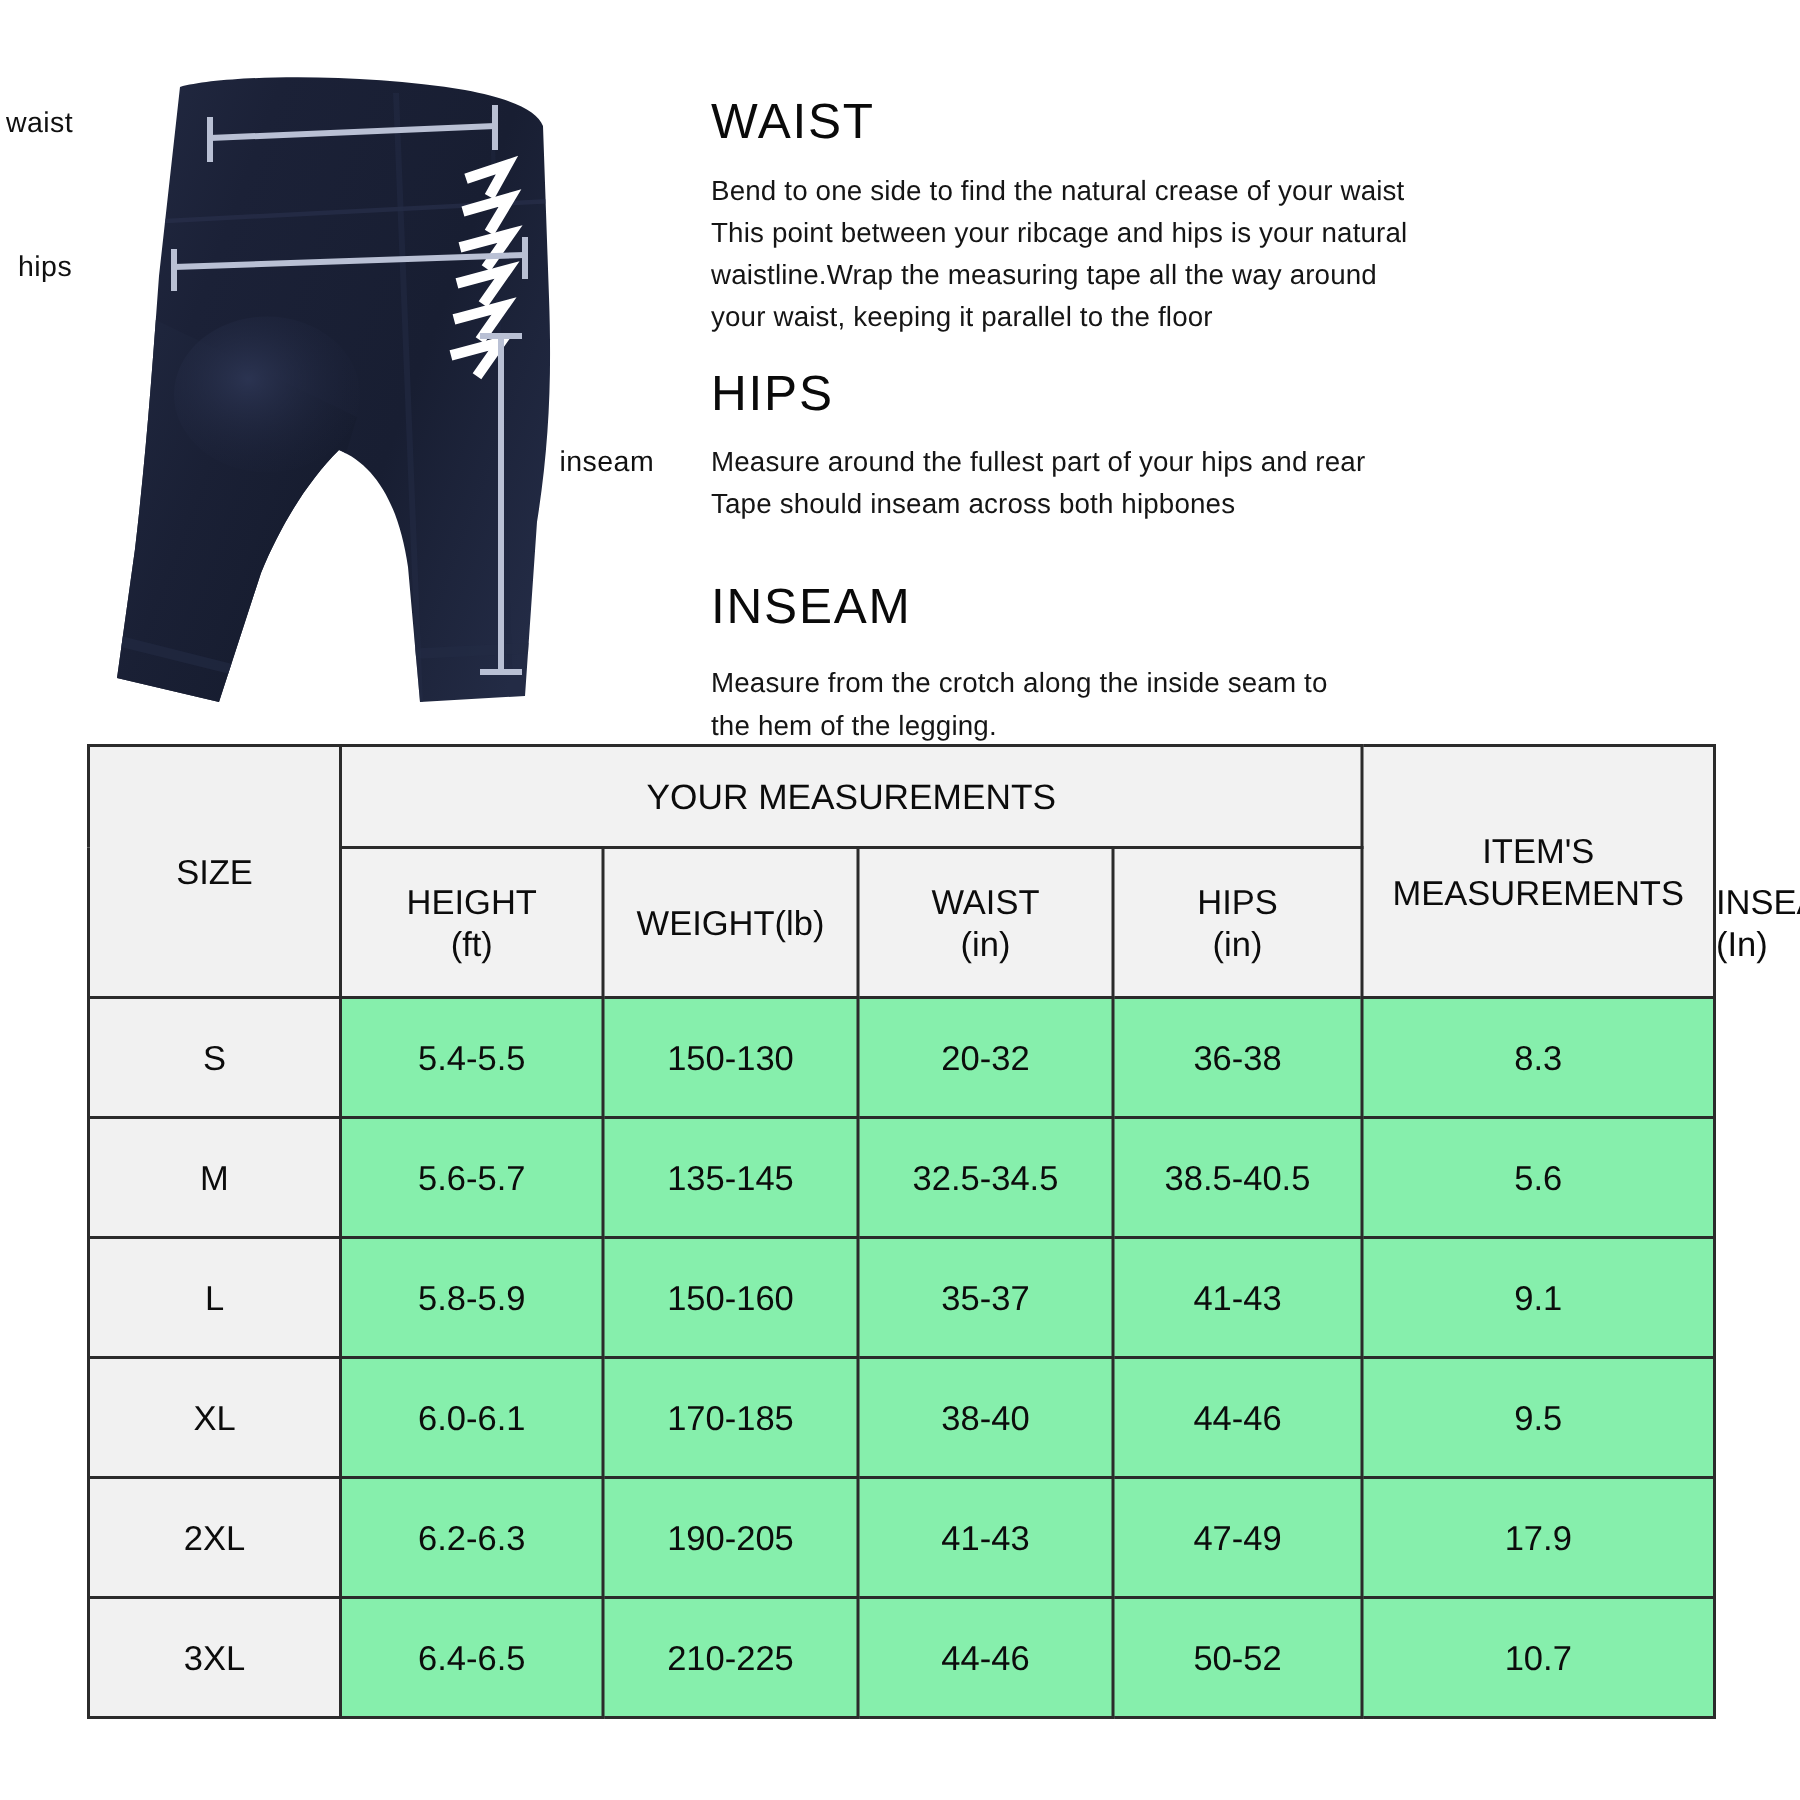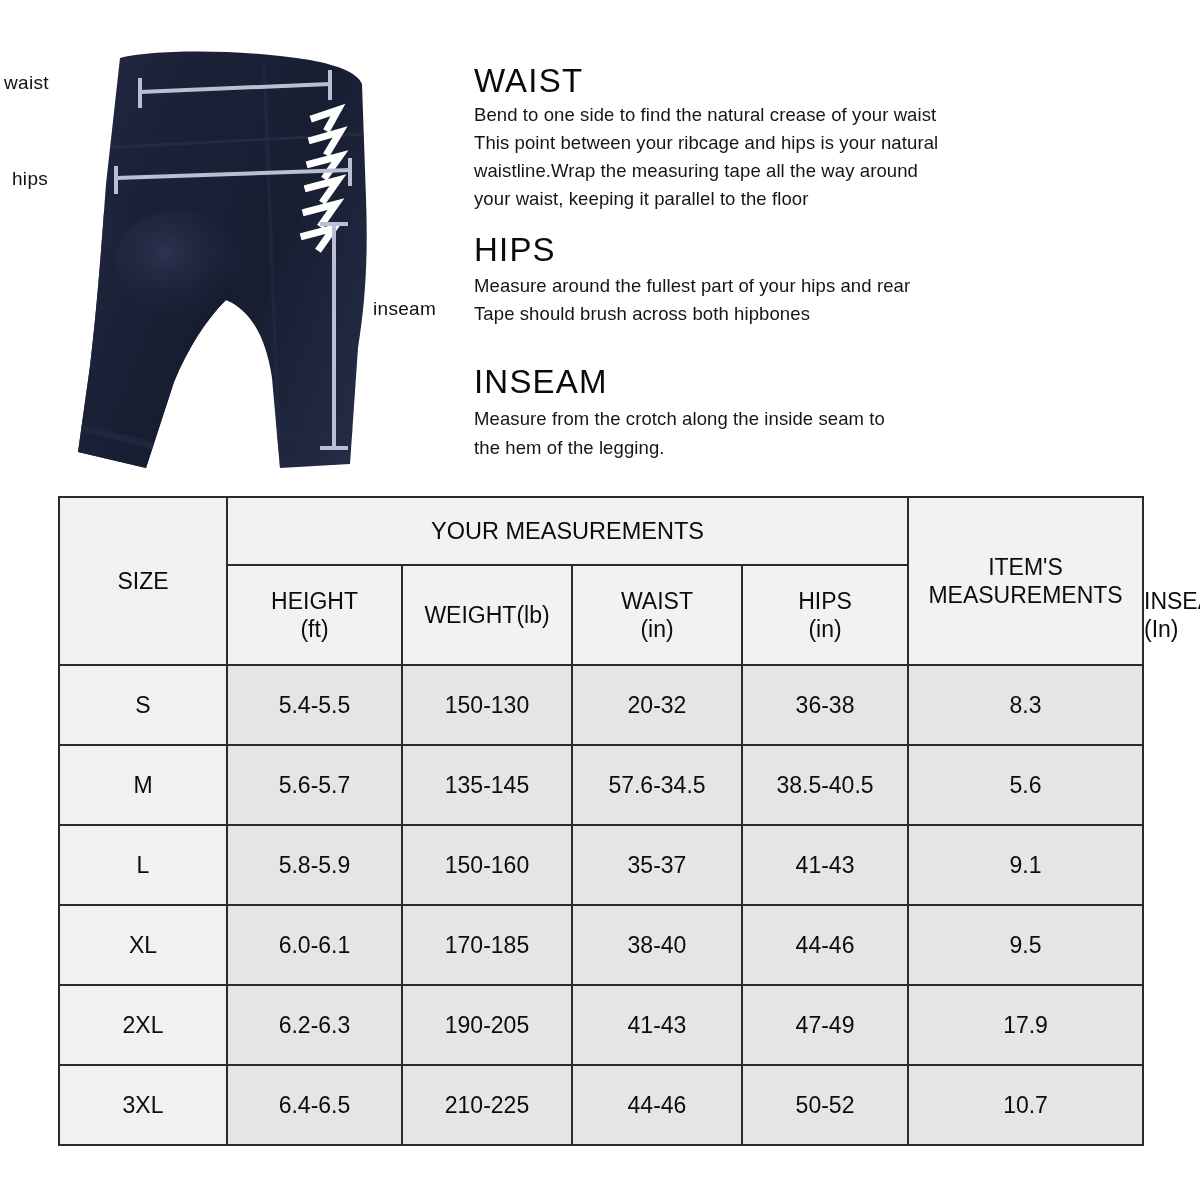--- a/index.html
+++ b/index.html
@@ -34,42 +34,42 @@
     font-weight: 400;
     color: #0a0a0a;
     letter-spacing: 1.2px;
     line-height: 1.18;
   }
   .instr-body {
     font-size: 18.5px;
     color: #151515;
     line-height: 1.52;
     letter-spacing: .1px;
-    margin-top: 0;
+    margin-top: 12px;
   }
   #block-waist  { margin-bottom: 18px; }
   #block-hips   { margin-bottom: 34px; }
   #block-hips .instr-title { margin-bottom: 2px; }
-  #block-inseam .instr-body { margin-top: 4px; }
+  #block-inseam .instr-body { margin-top: 18px; }
 
   
   #size-table {
     position: absolute;
     left: 58px; top: 496px;
     width: 1084px;
     border-collapse: collapse;
     table-layout: fixed;
   }
   #size-table td, #size-table th {
     border: 2px solid #2b2b2b;
     text-align: center;
     vertical-align: middle;
     font-weight: 400;
     color: #0c0c0c;
-    background: #e5e5e5;
+    background: #86efac;
   }
   .hdr-cell { background: #f2f2f2 !important; font-size: 23px; line-height: 1.22; }
   .hdr-group { font-size: 23.5px; }
   .size-col  { background: #f1f1f1 !important; font-size: 23px; }
   .data-cell { font-size: 23px; height: 80px; }
   .hdr-row1 { height: 68px; }
   .hdr-row2 { height: 100px; margin-left: 40px; }
   .sub-line { display: block; }
 </style>
 </head>
@@ -173,21 +173,21 @@
         <span class="sub-line">This point between your ribcage and hips is your natural</span>
         <span class="sub-line">waistline.Wrap the measuring tape all the way around</span>
         <span class="sub-line">your waist, keeping it parallel to the floor</span>
       </div>
     </div>
 
     <div class="instr-block" id="block-hips">
       <div class="instr-title">HIPS</div>
       <div class="instr-body">
         <span class="sub-line">Measure around the fullest part of your hips and rear</span>
-        <span class="sub-line">Tape should brush across both hipbones</span>
+        <span class="sub-line">Tape should inseam across both hipbones</span>
       </div>
     </div>
 
     <div class="instr-block" id="block-inseam">
       <div class="instr-title">INSEAM</div>
       <div class="instr-body">
         <span class="sub-line">Measure from the crotch along the inside seam to</span>
         <span class="sub-line">the hem of the legging.</span>
       </div>
     </div>
@@ -240,21 +240,21 @@
           <td class="data-cell">5.4-5.5</td>
           <td class="data-cell">150-130</td>
           <td class="data-cell">20-32</td>
           <td class="data-cell">36-38</td>
           <td class="data-cell">8.3</td>
         </tr>
         <tr>
           <td class="size-col data-cell">M</td>
           <td class="data-cell">5.6-5.7</td>
           <td class="data-cell">135-145</td>
-          <td class="data-cell">57.6-34.5</td>
+          <td class="data-cell">32.5-34.5</td>
           <td class="data-cell">38.5-40.5</td>
           <td class="data-cell">5.6</td>
         </tr>
         <tr>
           <td class="size-col data-cell">L</td>
           <td class="data-cell">5.8-5.9</td>
           <td class="data-cell">150-160</td>
           <td class="data-cell">35-37</td>
           <td class="data-cell">41-43</td>
           <td class="data-cell">9.1</td>

